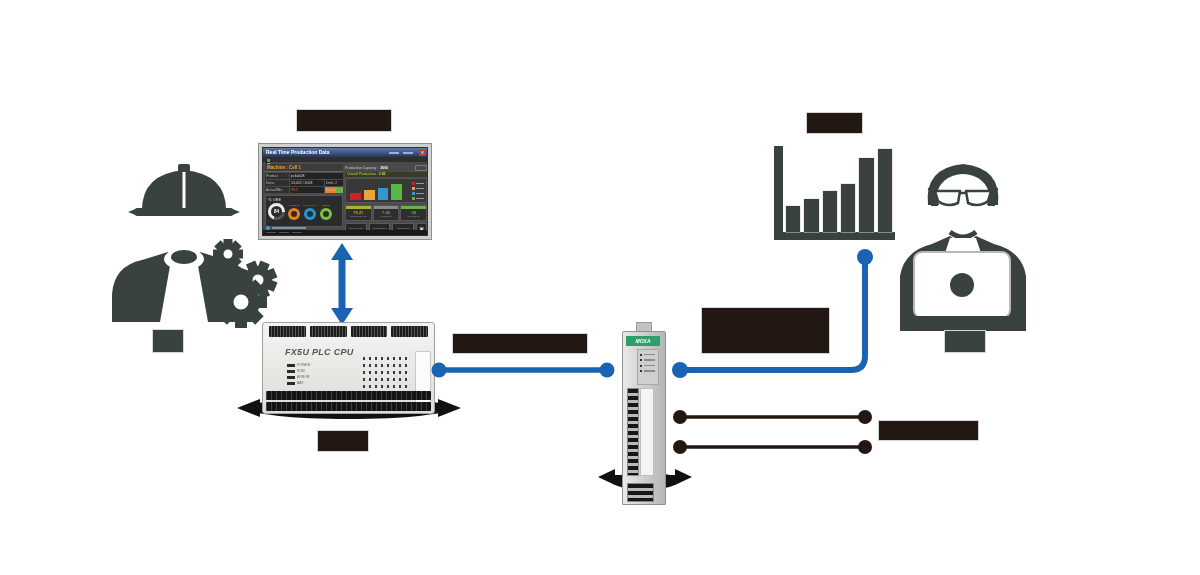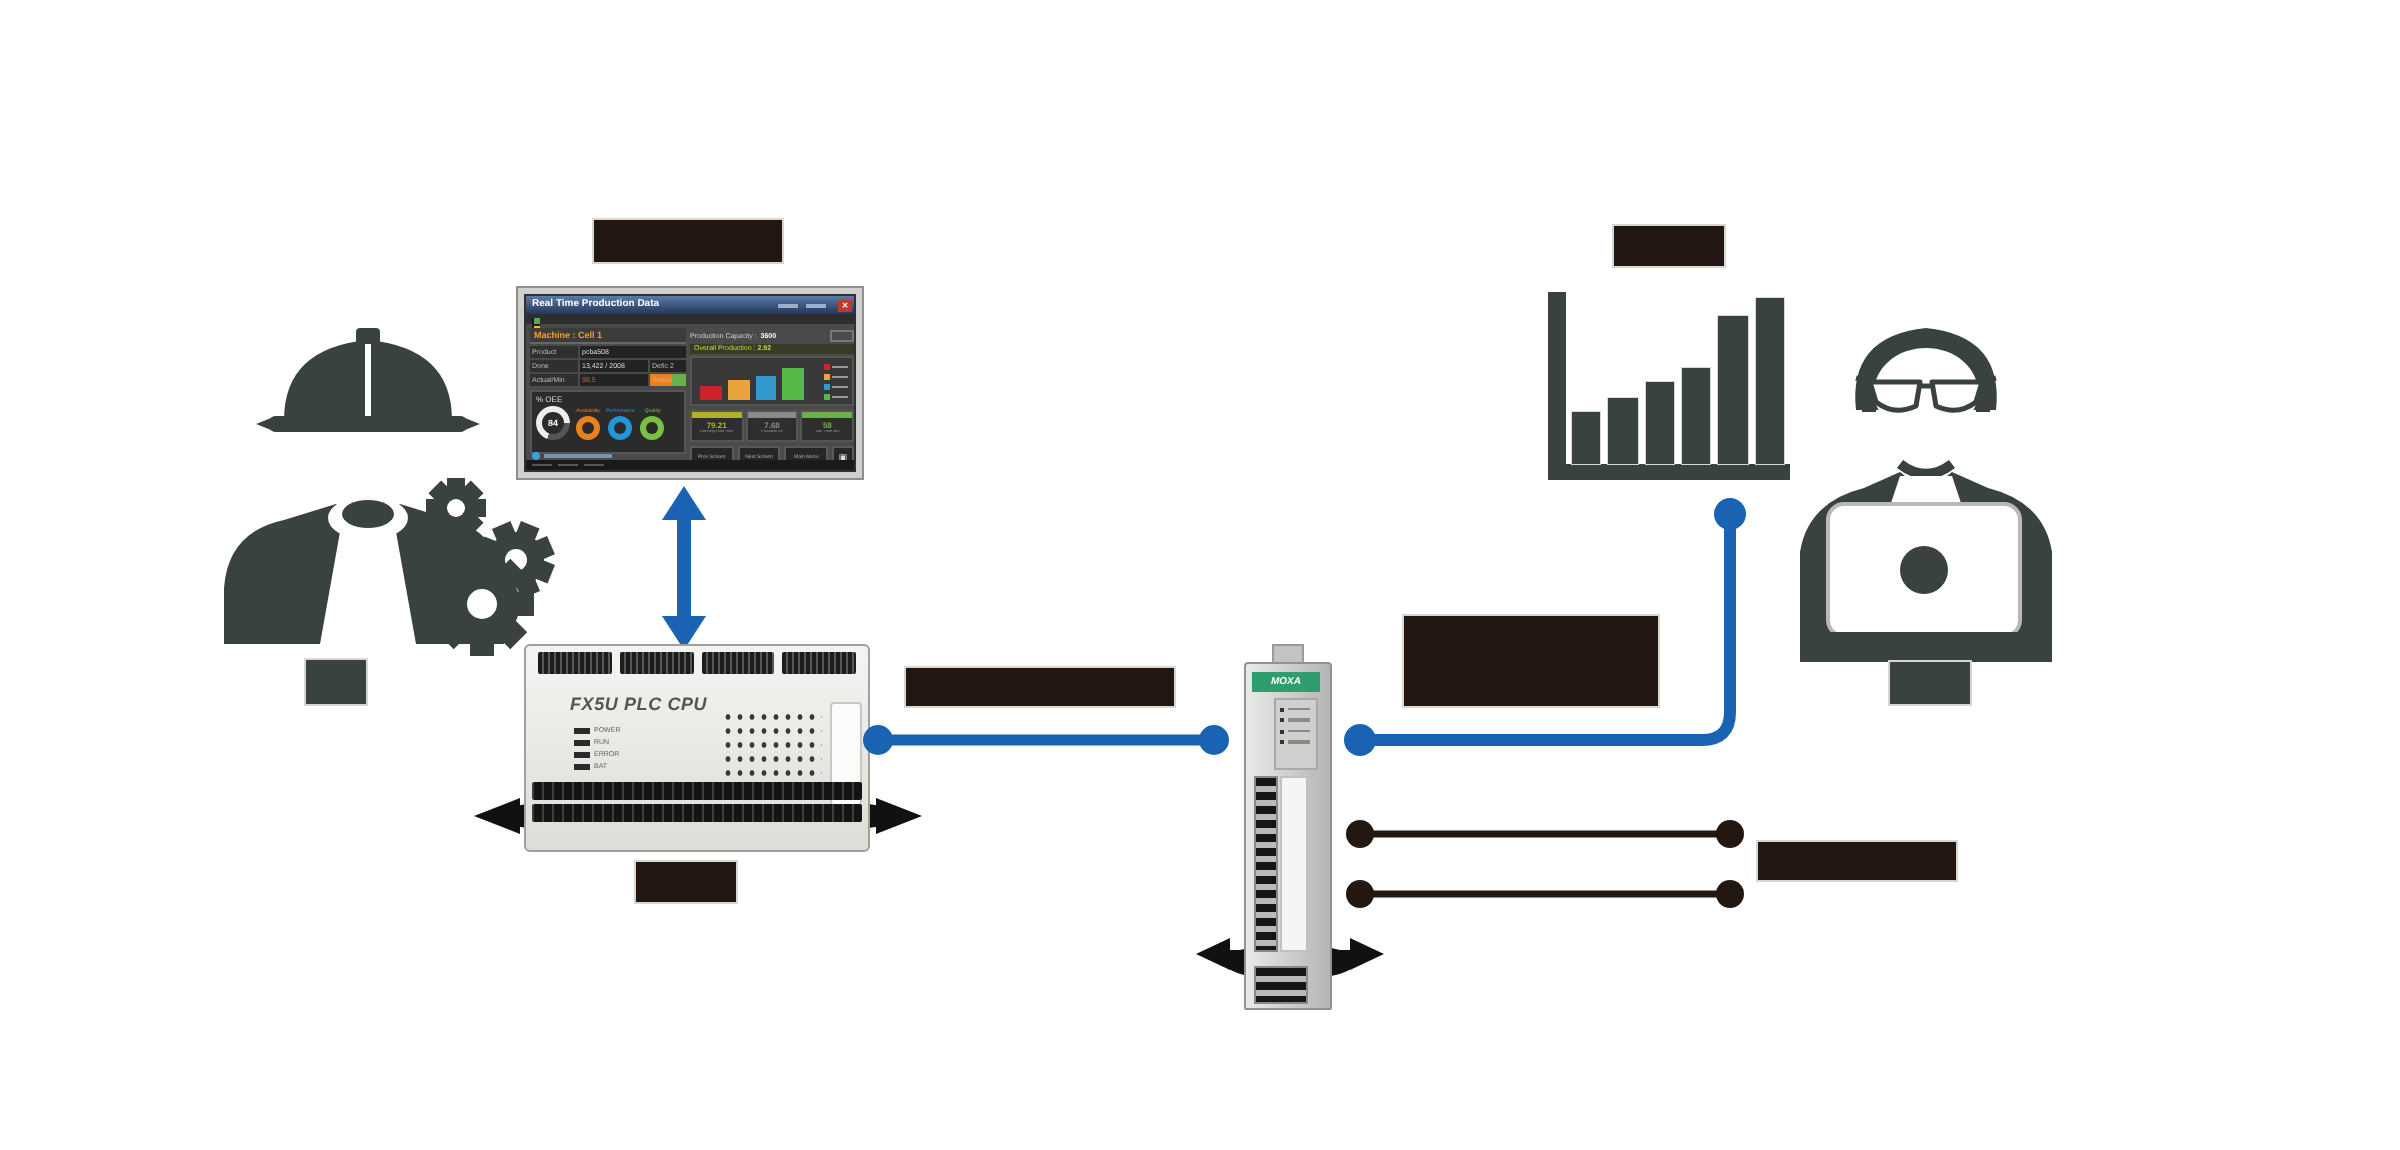--- a/index.html
+++ b/index.html
@@ -64,21 +64,21 @@
   .tile .tval { font-size:4px; font-weight:bold; text-align:center; margin-top:1px; }
   .tile .tlab { font-size:2px; color:#999; text-align:center; white-space:nowrap; overflow:hidden; }
   .btn-row { display:flex; gap:2px; margin-top:2px; }
   .scr-btn { flex:1; height:9px; background:#262626; border:1px solid #5a5a5a; color:#aaa;
              font-size:2.5px; text-align:center; line-height:9px; white-space:nowrap; overflow:hidden; }
   .scr-btn.icon { flex:0 0 11px; color:#ddd; font-size:4.5px; }
   .statusbar { position:absolute; left:0; bottom:0; width:100%; height:5px; background:#1a1a1a; display:flex; gap:3px; align-items:center; padding-left:3px; }
   .statusbar i { display:block; width:10px; height:1.5px; background:#555; }
 
   
-  .plc { position:absolute; left:262px; top:322px; width:173px; height:104px;
+  .plc { position:absolute; left:262px; top:322px; width:173px; height:92px;
          background:linear-gradient(180deg,#f4f4f2,#dcdcd8); border:1px solid #a0a09c; border-radius:3px; }
   .plc-vents { position:absolute; left:6px; right:6px; top:3px; height:11px; display:flex; gap:4px; }
   .plc-vents i { flex:1; background:repeating-linear-gradient(90deg,#1c1c1c 0 2px,#575753 2px 3px); border-radius:1px; }
   .plc-model { position:absolute; left:22px; top:24px; font-size:9px; font-weight:bold; font-style:italic;
                color:#55554f; letter-spacing:0.3px; white-space:nowrap; }
   .plc-leds { position:absolute; left:24px; top:40px; }
   .plc-led { display:flex; align-items:center; gap:2px; margin-bottom:2px; }
   .plc-led i { display:block; width:8px; height:3px; background:#2a2a2a; }
   .plc-led span { font-size:3.5px; color:#66665f; }
   .plc-terms { position:absolute; left:98px; top:32px; width:50px; height:40px;

